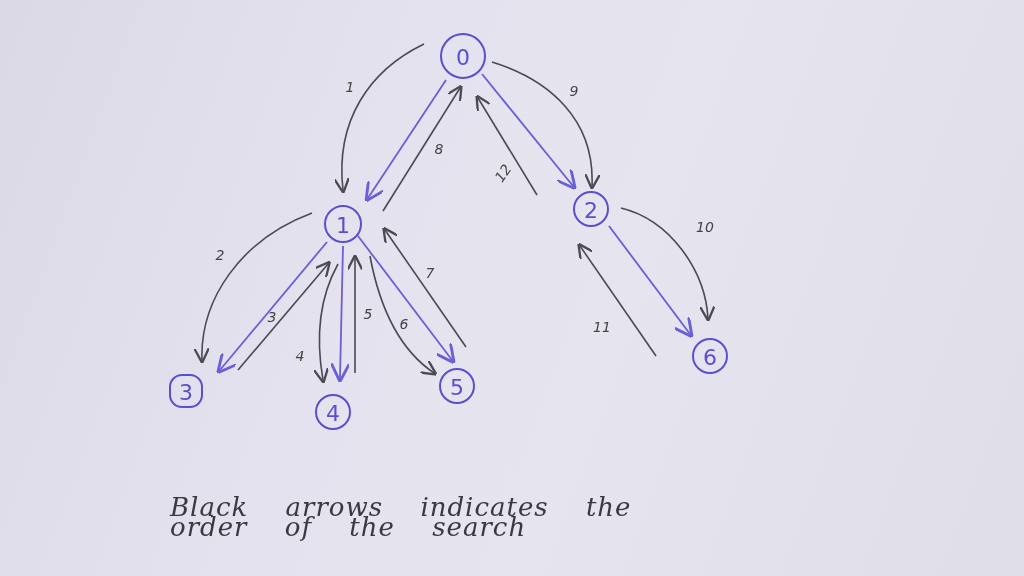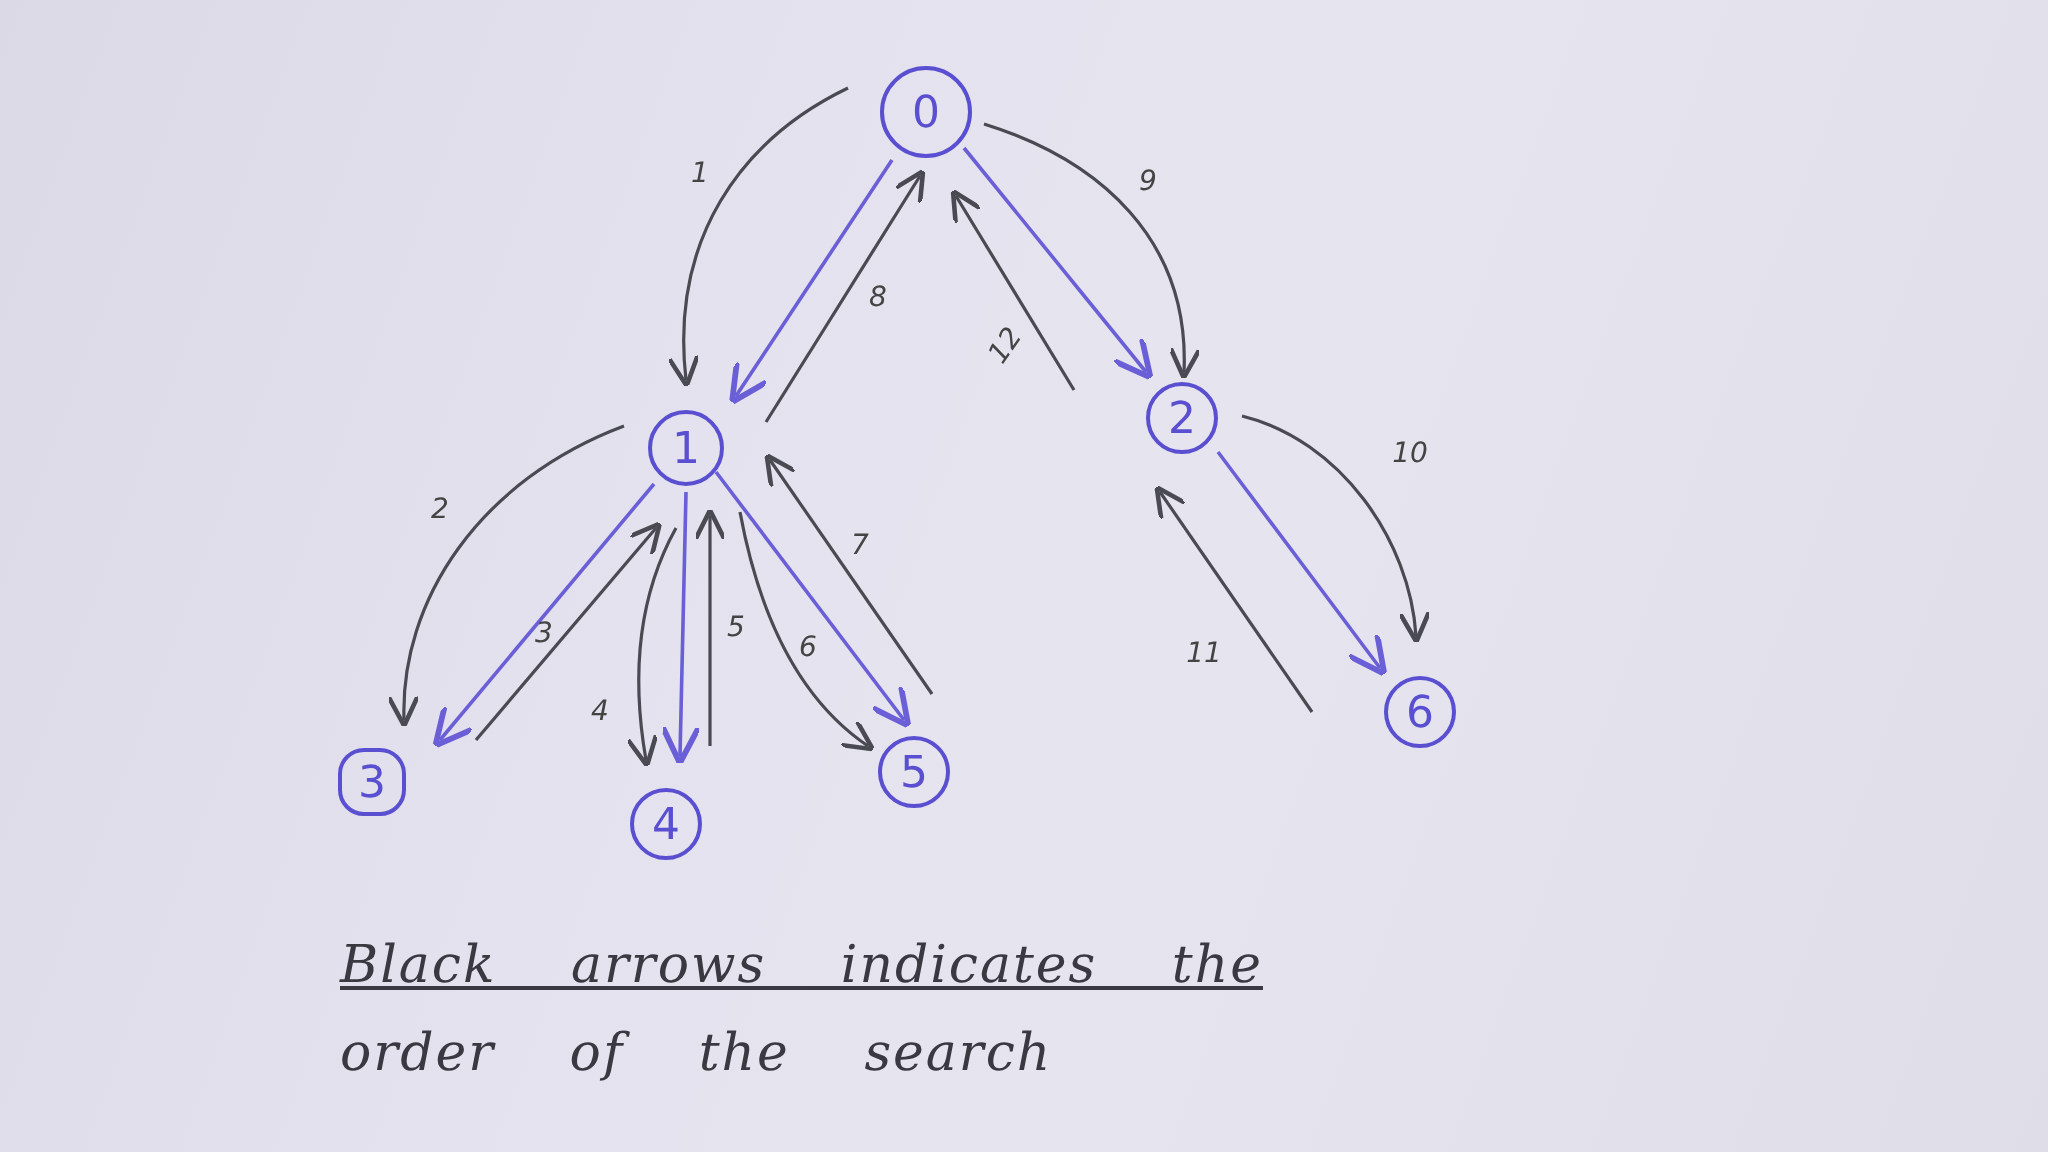--- a/index.html
+++ b/index.html
@@ -12,21 +12,21 @@
   #stage { position: absolute; left: 0; top: 0; width: 1024px; height: 576px; }
   .node-circle { fill: none; stroke: #5a4fd0; stroke-width: 2; }
   .node-label { fill: #5a4fd0; font-family: "DejaVu Sans", sans-serif; font-size: 22px; text-anchor: middle; dominant-baseline: central; }
   .tree-edge { stroke: #6a5fd6; stroke-width: 1.8; fill: none; }
   .order-arrow { stroke: #4a4a52; stroke-width: 1.6; fill: none; }
   .order-num { fill: #444; font-family: "DejaVu Sans", sans-serif; font-size: 14px; font-style: italic; text-anchor: middle; dominant-baseline: central; }
   .caption {
     position: absolute; left: 170px; font-family: "DejaVu Serif", serif; font-style: italic;
     font-size: 26px; color: #3a3840; letter-spacing: 1px; word-spacing: 28px;
   }
-  #caption-line-1 { top: 468px; text-decoration: underline; }
+  #caption-line-1 { top: 492px; }
   #caption-line-2 { top: 512px; }
 </style>
 </head>
 <body>
 
 <svg id="stage" viewBox="0 0 1024 576" xmlns="http://www.w3.org/2000/svg">
   <defs>
     <marker id="ah-black" viewBox="0 0 10 10" refX="8" refY="5" markerWidth="9" markerHeight="9" orient="auto-start-reverse">
       <path d="M0,0 L10,5 L0,10" fill="none" stroke="#4a4a52" stroke-width="1.6"></path>
     </marker>

